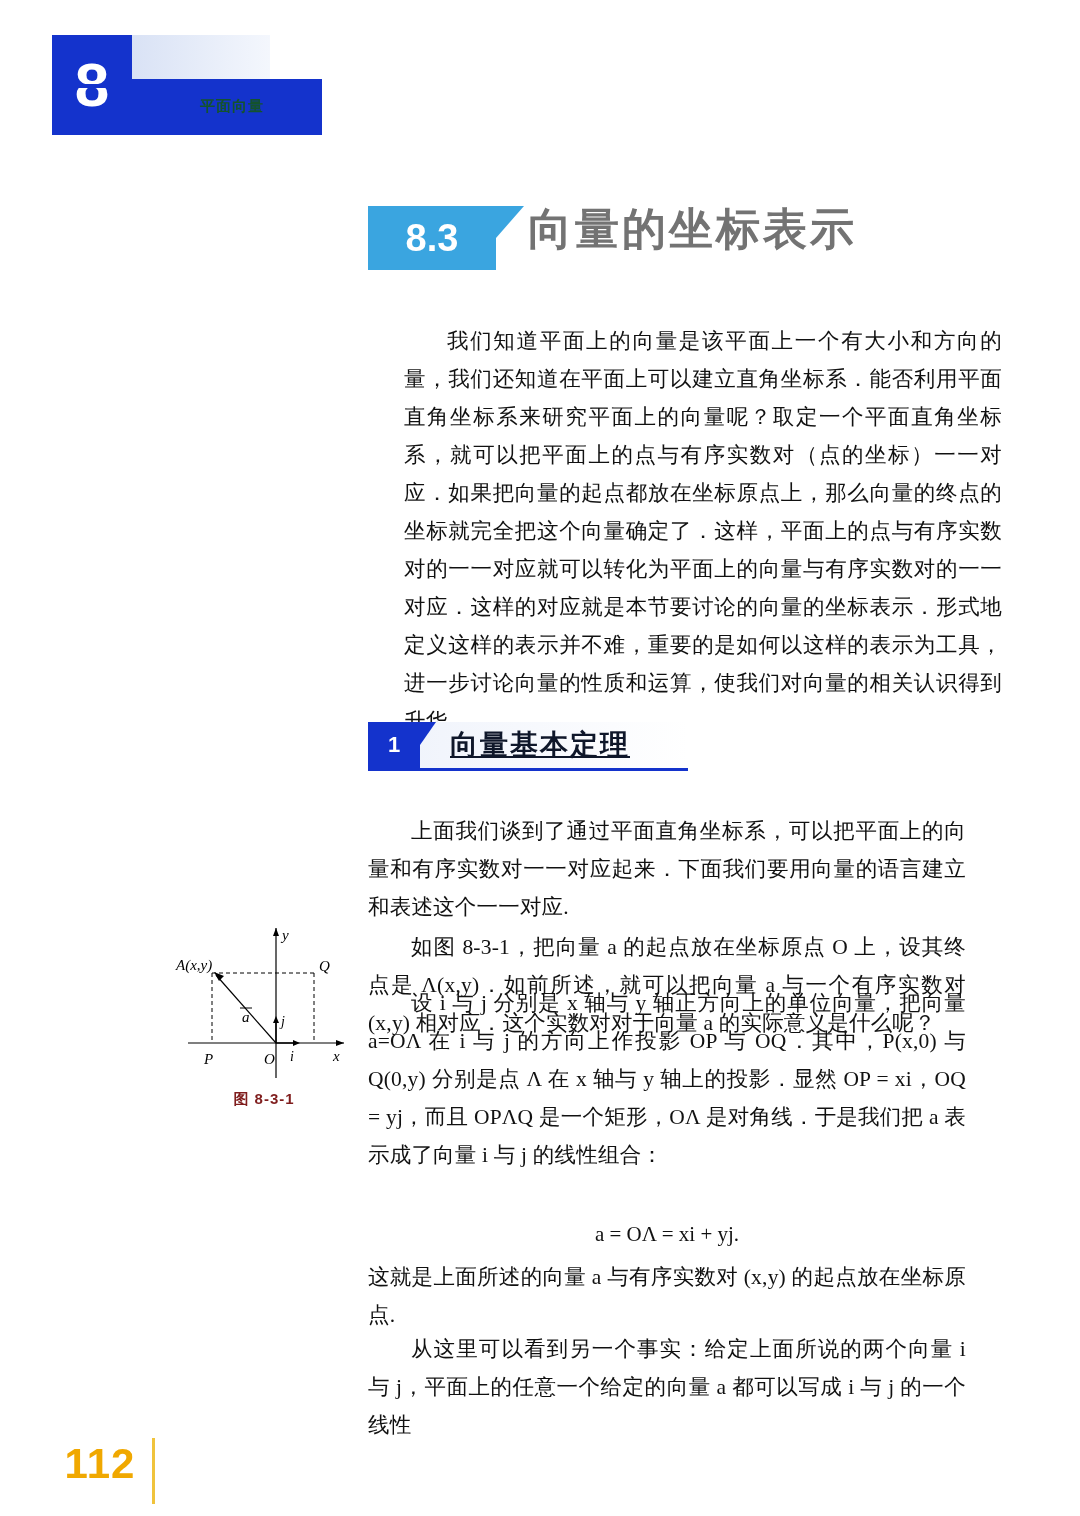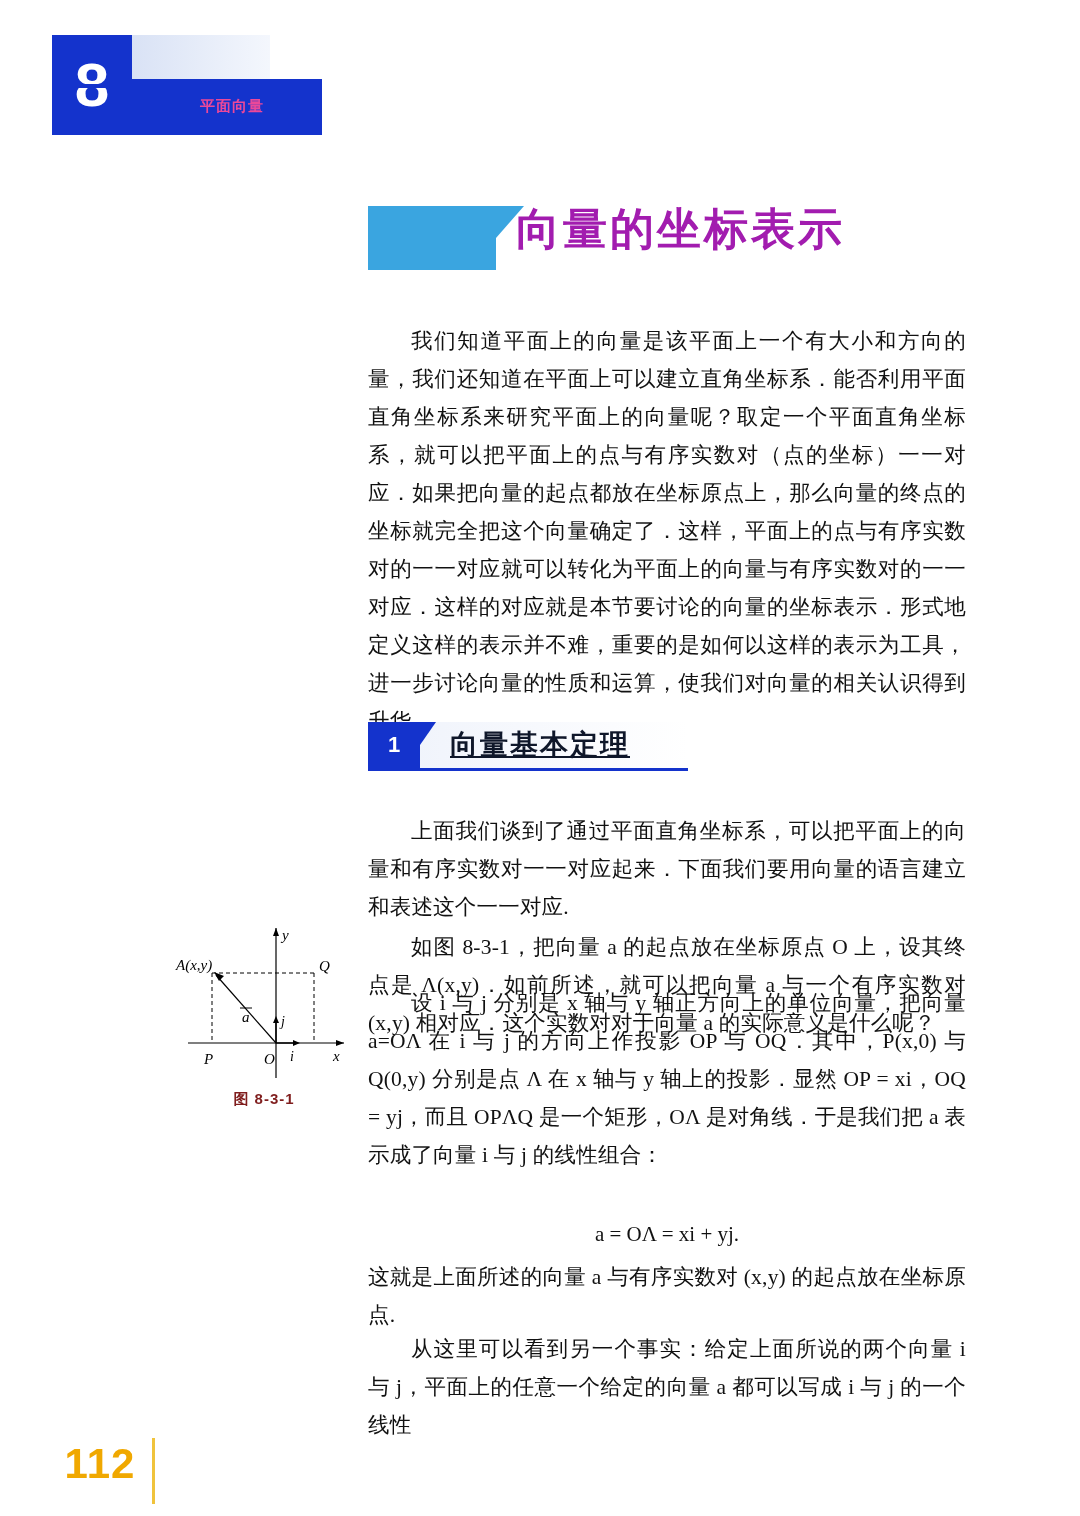--- a/index.html
+++ b/index.html
@@ -69,21 +69,21 @@
     height: 56px;
     background: #1433cc;
   }
   .chapter-banner .chapter-title {
     position: absolute;
     left: 148px;
     top: 62px;
     font-family: "Liberation Sans", sans-serif;
     font-size: 15px;
     font-weight: bold;
-    color: #ec4899;
+    color: #14532d;
     letter-spacing: 1px;
   }
 
   
   .section-header {
     position: absolute;
     left: 368px;
     top: 200px;
     width: 560px;
     height: 80px;
@@ -114,46 +114,46 @@
     height: 64px;
     line-height: 64px;
     text-align: center;
     color: #ffffff;
     font-family: "Liberation Sans", sans-serif;
     font-weight: bold;
     font-size: 38px;
   }
   .sec-title {
     position: absolute;
-    left: 148px;
+    left: 160px;
     top: 0px;
     font-family: "Liberation Sans", sans-serif;
     font-weight: bold;
     font-size: 44px;
-    color: #a21caf;
+    color: #737373;
     letter-spacing: 3px;
     white-space: nowrap;
   }
 
   
   .body-text {
     position: absolute;
     left: 368px;
     width: 598px;
     font-size: 21.5px;
     line-height: 38px;
     color: #111111;
     text-align: justify;
     letter-spacing: 0.2px;
   }
   .body-text p {
     margin: 0;
     text-indent: 2em;
   }
-  .intro { top: 322px; }
+  .intro { top: 322px; margin-left: 36px; }
 
   
   .subsec {
     position: absolute;
     left: 368px;
     top: 722px;
     width: 330px;
     height: 52px;
   }
   .subsec-bg {
@@ -277,20 +277,21 @@
   <div class="bar-bottom"></div>
   <div class="blue-block"></div>
   <div class="num">8</div>
   <div class="num-strike"></div>
   <div class="chapter-title">平面向量</div>
 </div>
 
 <div class="section-header">
   <div class="sec-badge"></div>
   <div class="sec-badge-arrow"></div>
+  <div class="sec-num">8.3</div>
   <div class="sec-title">向量的坐标表示</div>
 </div>
 
 <div class="body-text intro">
   <p>我们知道平面上的向量是该平面上一个有大小和方向的量，我们还知道在平面上可以建立直角坐标系．能否利用平面直角坐标系来研究平面上的向量呢？取定一个平面直角坐标系，就可以把平面上的点与有序实数对（点的坐标）一一对应．如果把向量的起点都放在坐标原点上，那么向量的终点的坐标就完全把这个向量确定了．这样，平面上的点与有序实数对的一一对应就可以转化为平面上的向量与有序实数对的一一对应．这样的对应就是本节要讨论的向量的坐标表示．形式地定义这样的表示并不难，重要的是如何以这样的表示为工具，进一步讨论向量的性质和运算，使我们对向量的相关认识得到升华.</p>
 </div>
 
 <div class="subsec">
   <div class="subsec-bg"></div>
   <div class="subsec-badge"></div>

